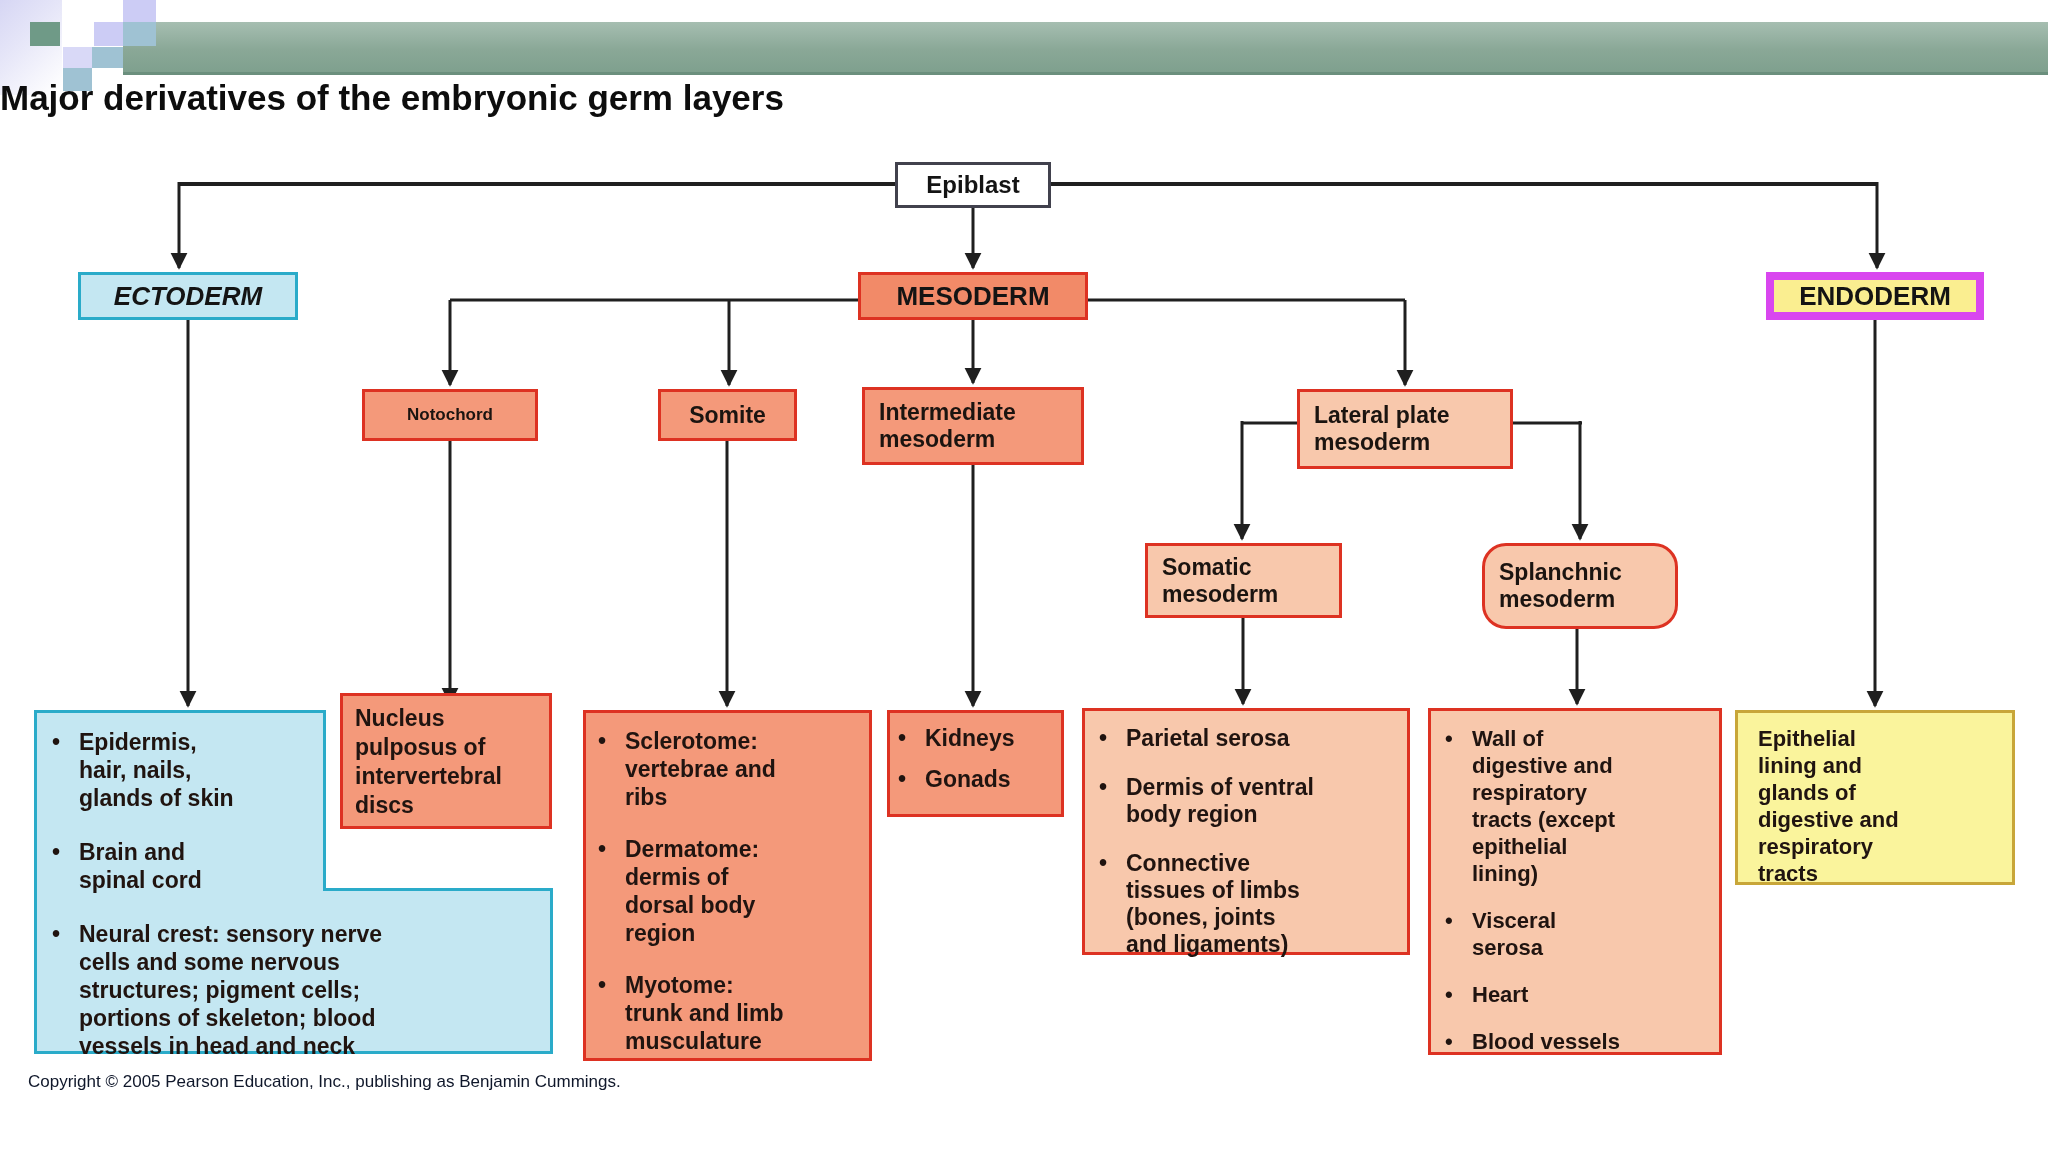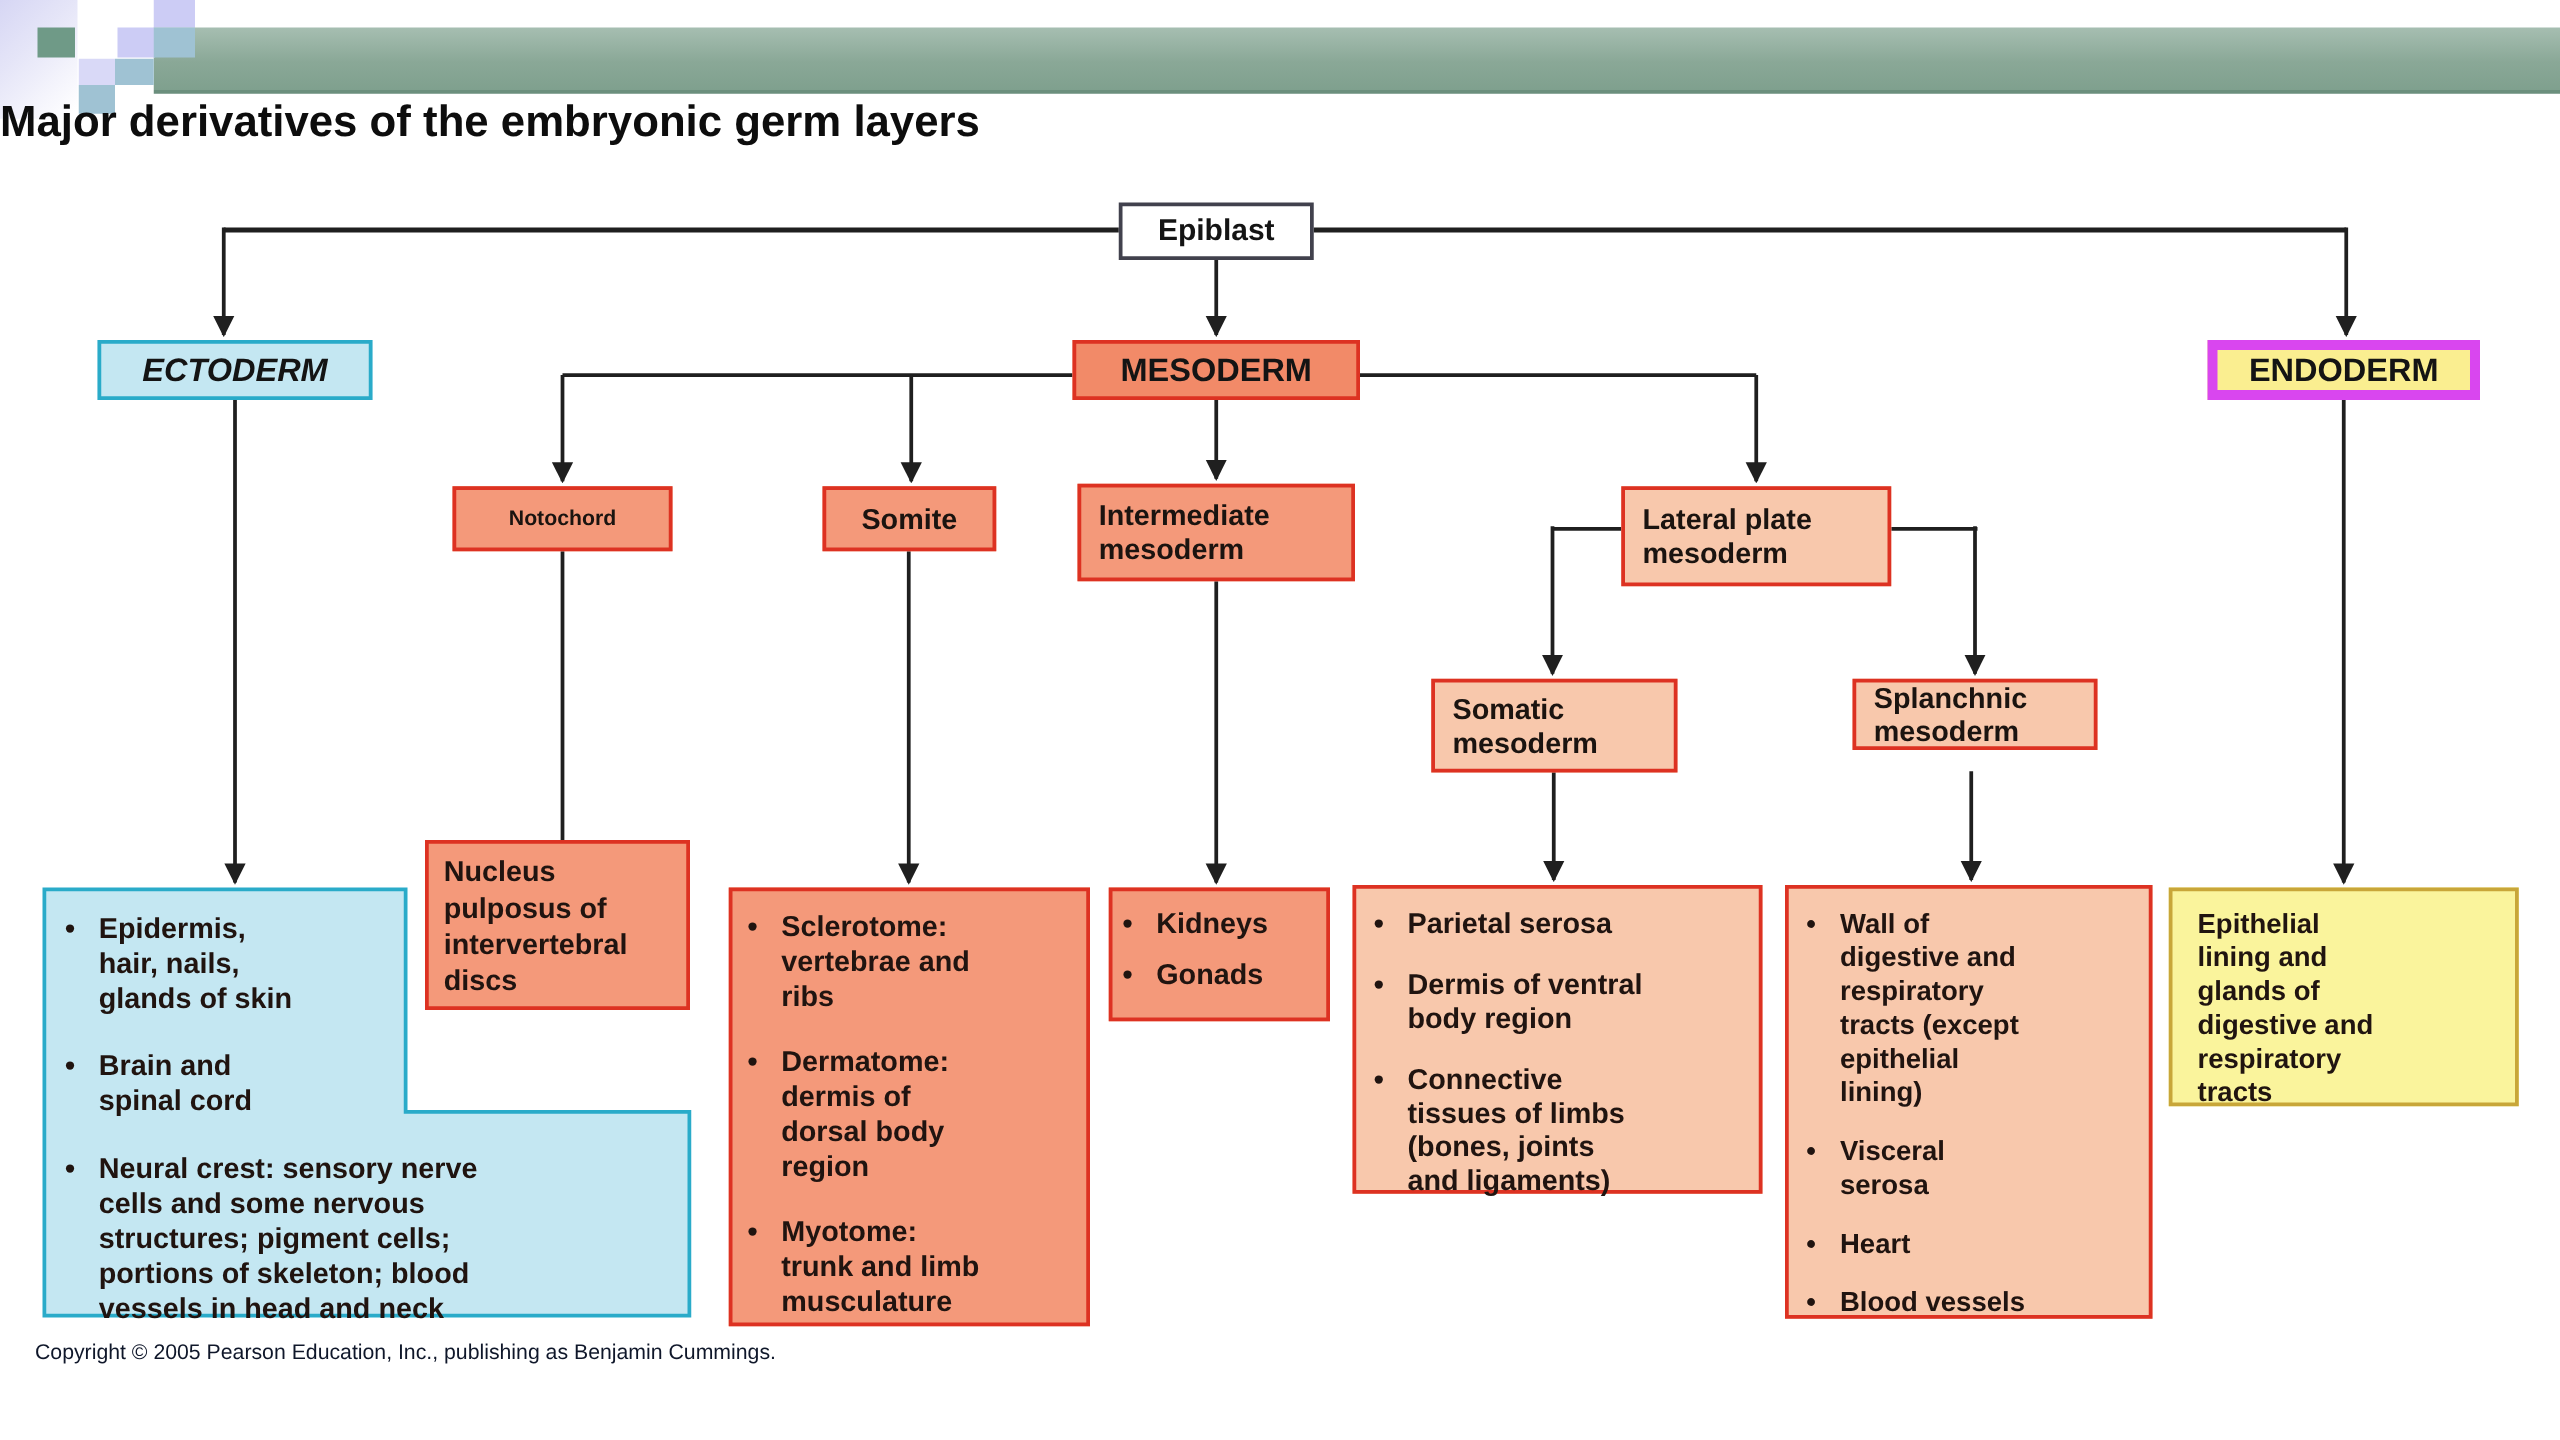--- a/index.html
+++ b/index.html
@@ -41,25 +41,25 @@
     border:3px solid #41414d;font-size:24px;color:#141414;}
   .ectoderm{left:78px;top:272px;width:220px;height:48px;font-size:26px;color:#141414;font-style:italic;}
   .mesoderm{left:858px;top:272px;width:230px;height:48px;font-size:26px;color:#141414;}
   .endoderm{left:1766px;top:272px;width:218px;height:48px;font-size:26px;color:#141414;}
   .notochord{left:362px;top:389px;width:176px;height:52px;font-size:17px;}
   .somite{left:658px;top:389px;width:139px;height:52px;font-size:23px;}
   .leftalign{justify-content:flex-start;text-align:left;padding-left:14px;}
   .intermediate{left:862px;top:387px;width:222px;height:78px;font-size:23px;line-height:27px;}
   .lateral{left:1297px;top:389px;width:216px;height:80px;font-size:23px;line-height:27px;}
   .somatic{left:1145px;top:543px;width:197px;height:75px;font-size:23px;line-height:27px;}
-  .splanchnic{left:1482px;top:543px;width:196px;height:57px;font-size:23px;line-height:27px;}
+  .splanchnic{left:1482px;top:543px;width:196px;height:86px;font-size:23px;line-height:27px;border-radius:24px;}
   
   .leaf{position:absolute;box-sizing:border-box;z-index:2;font-weight:bold;
     color:#201410;text-align:left;}
-  .leaf-nucleus{left:340px;top:672px;width:212px;height:136px;background:#f4997a;
+  .leaf-nucleus{left:340px;top:693px;width:212px;height:136px;background:#f4997a;
     border:3px solid #dd3222;padding:8px 6px 0 12px;font-size:23px;line-height:29px;}
   .leaf-sclerotome{left:583px;top:710px;width:289px;height:351px;background:#f4997a;
     border:3px solid #dd3222;padding:14px 4px 0 12px;font-size:23px;line-height:28px;}
   .leaf-kidneys{left:887px;top:710px;width:177px;height:107px;background:#f4997a;
     border:3px solid #dd3222;padding:12px 2px 0 8px;font-size:23px;line-height:27px;}
   .leaf-parietal{left:1082px;top:708px;width:328px;height:247px;background:#f8c8ac;
     border:3px solid #dd3222;padding:14px 4px 0 14px;font-size:23px;line-height:27px;}
   .leaf-wall{left:1428px;top:708px;width:294px;height:347px;background:#f8c8ac;
     border:3px solid #dd3222;padding:14px 4px 0 14px;font-size:22px;line-height:27px;}
   .leaf-endoderm{left:1735px;top:710px;width:280px;height:175px;background:#faf49c;

